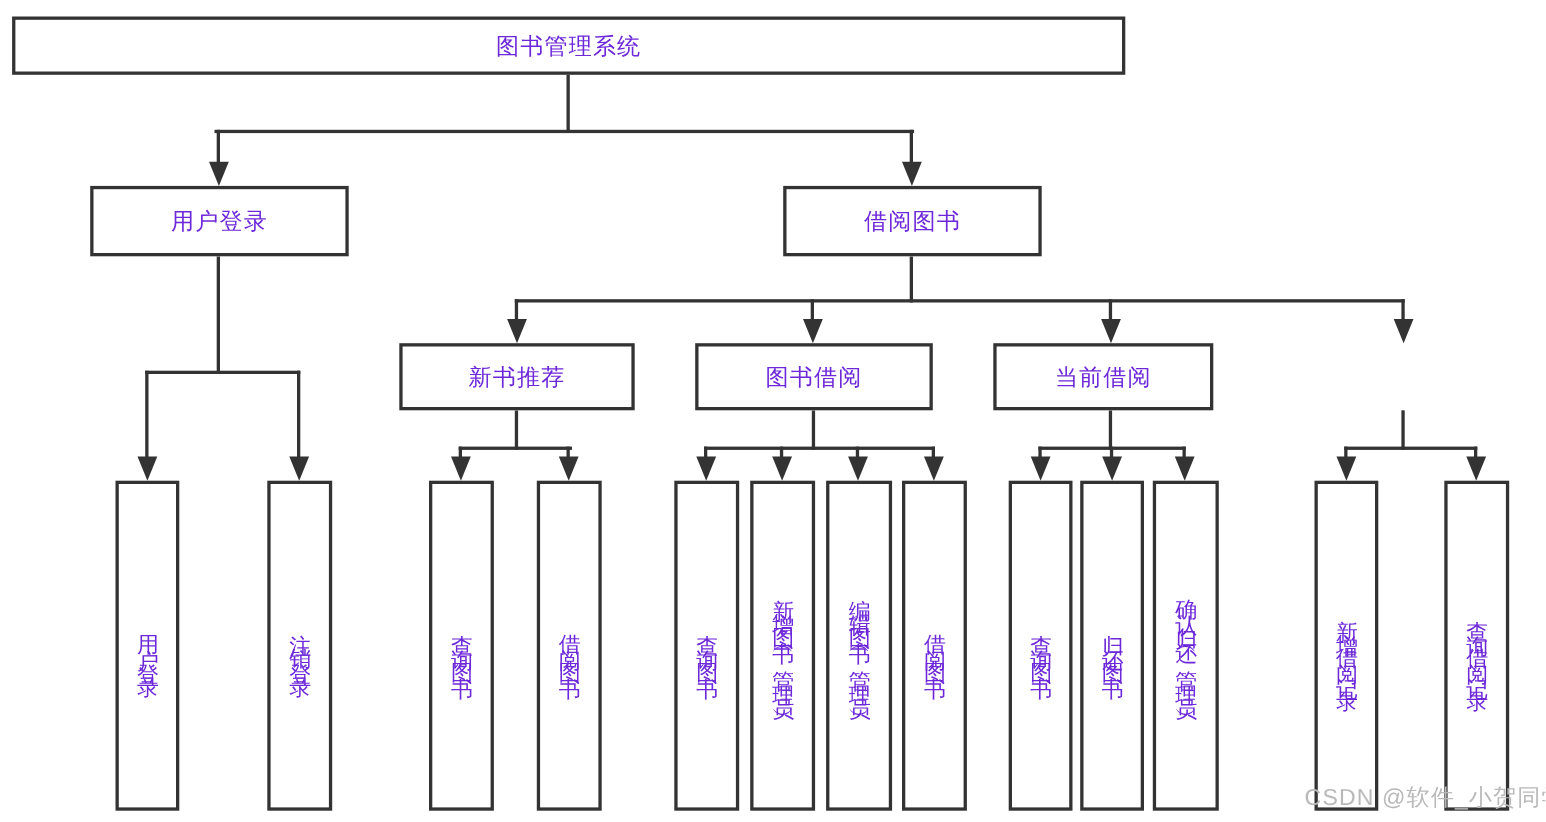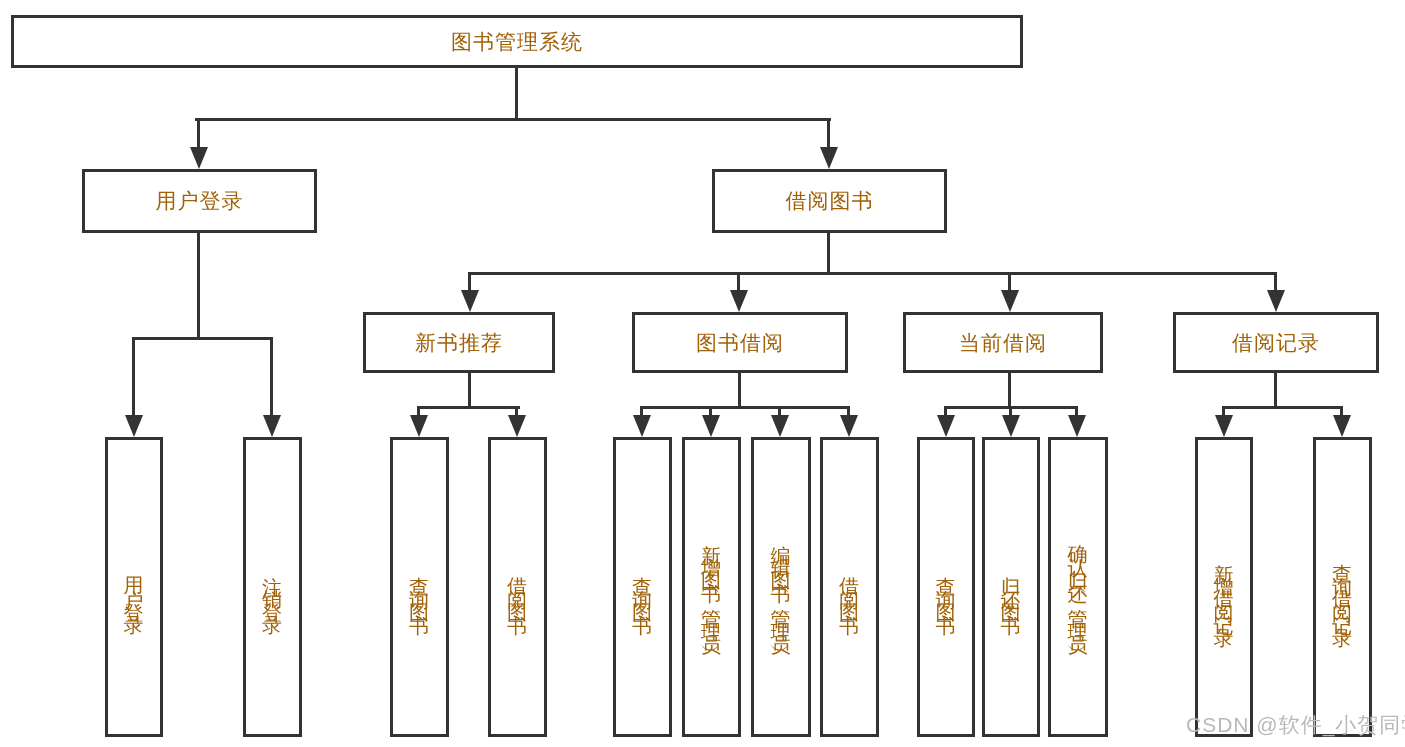--- a/index.html
+++ b/index.html
@@ -3,21 +3,21 @@
 <meta charset="utf-8">
 <style>
   html,body { margin:0; padding:0; background:#ffffff; }
   .canvas {
     position:relative; width:1405px; height:747px; background:#ffffff;
     font-family:"Liberation Sans","DejaVu Sans",sans-serif; overflow:hidden;
   }
   .box {
     position:absolute; background:#ffffff; border:3px solid #333333;
     box-sizing:border-box; display:flex; align-items:center; justify-content:center;
-    color:#a16207;
+    color:#6d28d9;
   }
   .hbox { font-size:21px; letter-spacing:1px; }
   .root { border-width:3px; }
   .vbox { writing-mode:vertical-rl; text-orientation:mixed; font-size:20px; }
   .vtext { letter-spacing:13px; line-height:1; }
   .vl { position:absolute; width:3px; background:#333333; }
   .hl { position:absolute; height:3px; background:#333333; }
   .ah {
     position:absolute; width:0; height:0;
     border-left:9px solid transparent; border-right:9px solid transparent;
@@ -97,31 +97,28 @@
     <span>图书管理系统</span>
   </div>
 
   <div class="box hbox" style="left:82px;top:169px;width:235px;height:64px">
     <span>用户登录</span>
   </div>
   <div class="box hbox" style="left:712px;top:169px;width:235px;height:64px">
     <span>借阅图书</span>
   </div>
 
-  <div class="box hbox" style="left:363px;top:312px;width:192px;height:61px">
+  <div class="box hbox" style="left:363px;top:312px;width:214px;height:61px">
     <span>新书推荐</span>
   </div>
   <div class="box hbox" style="left:632px;top:312px;width:216px;height:61px">
     <span>图书借阅</span>
   </div>
   <div class="box hbox" style="left:903px;top:312px;width:200px;height:61px">
     <span>当前借阅</span>
-  </div>
-  <div class="box hbox" style="left:1173px;top:312px;width:206px;height:61px">
-    <span>借阅记录</span>
   </div>
 
   <div class="box vbox" style="left:105px;top:437px;width:58px;height:300px">
     <span class="vtext">用户登录</span>
   </div>
   <div class="box vbox" style="left:243px;top:437px;width:59px;height:300px">
     <span class="vtext">注销登录</span>
   </div>
 
   <div class="box vbox" style="left:390px;top:437px;width:59px;height:300px">

